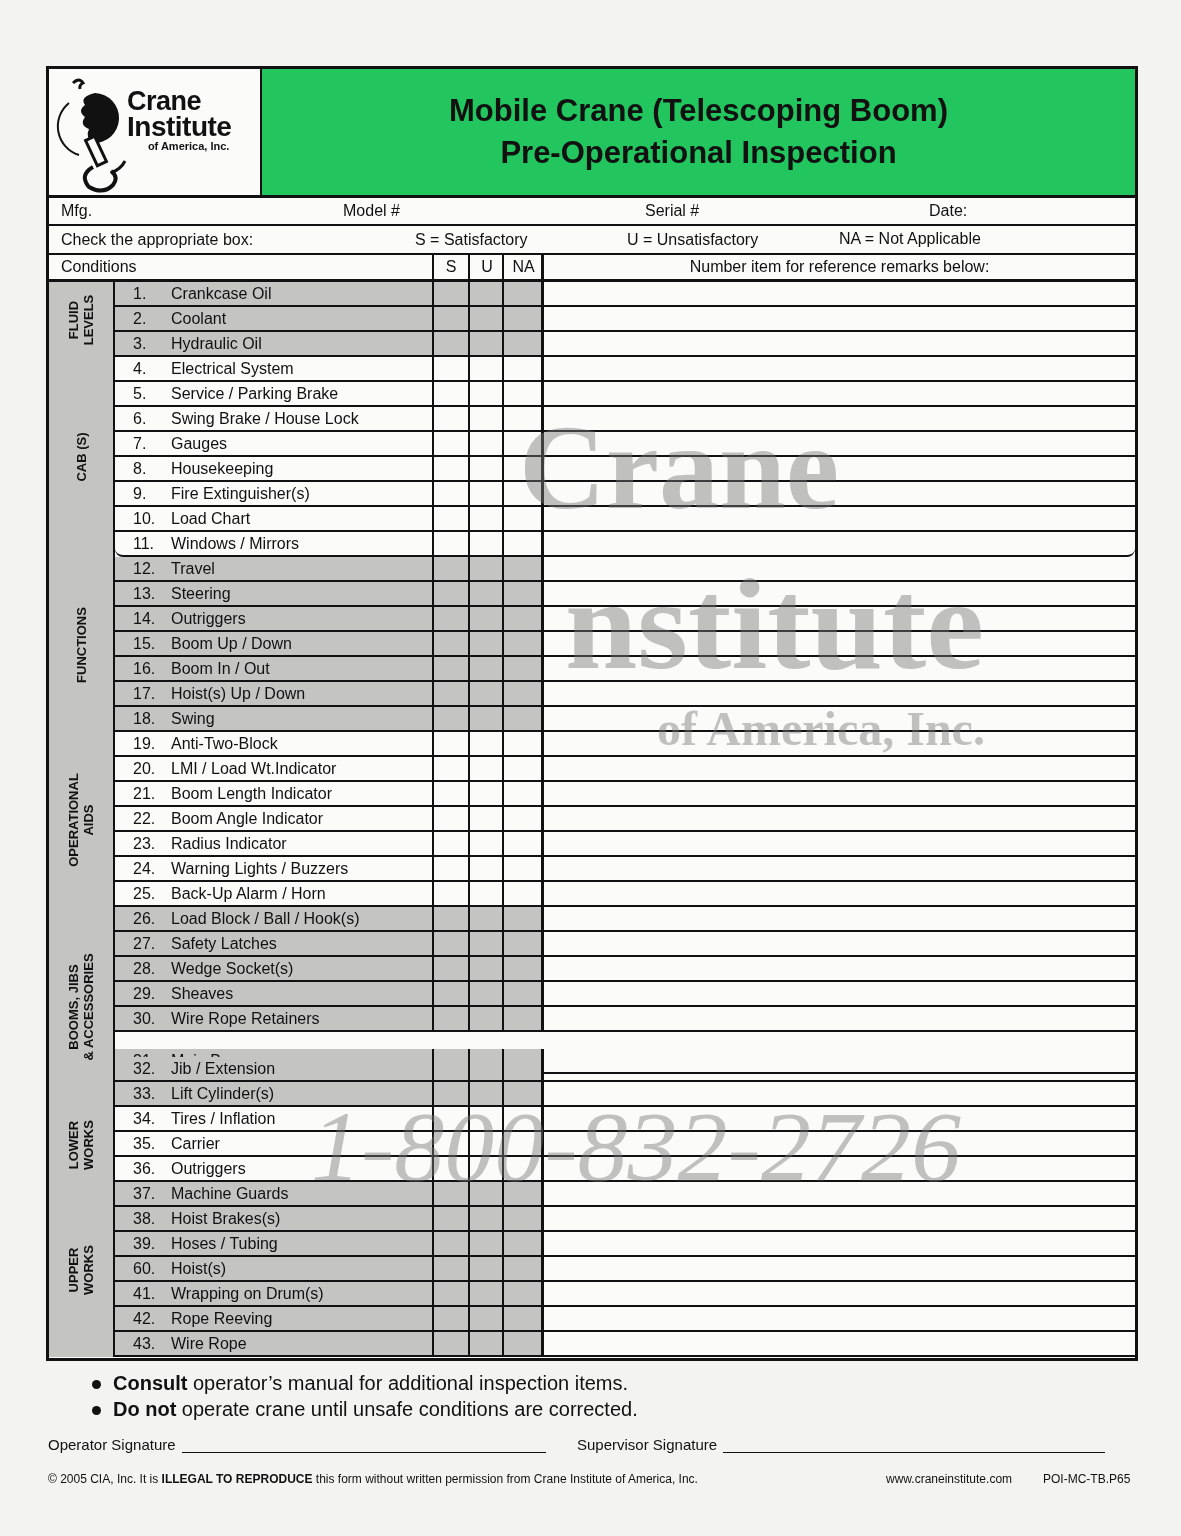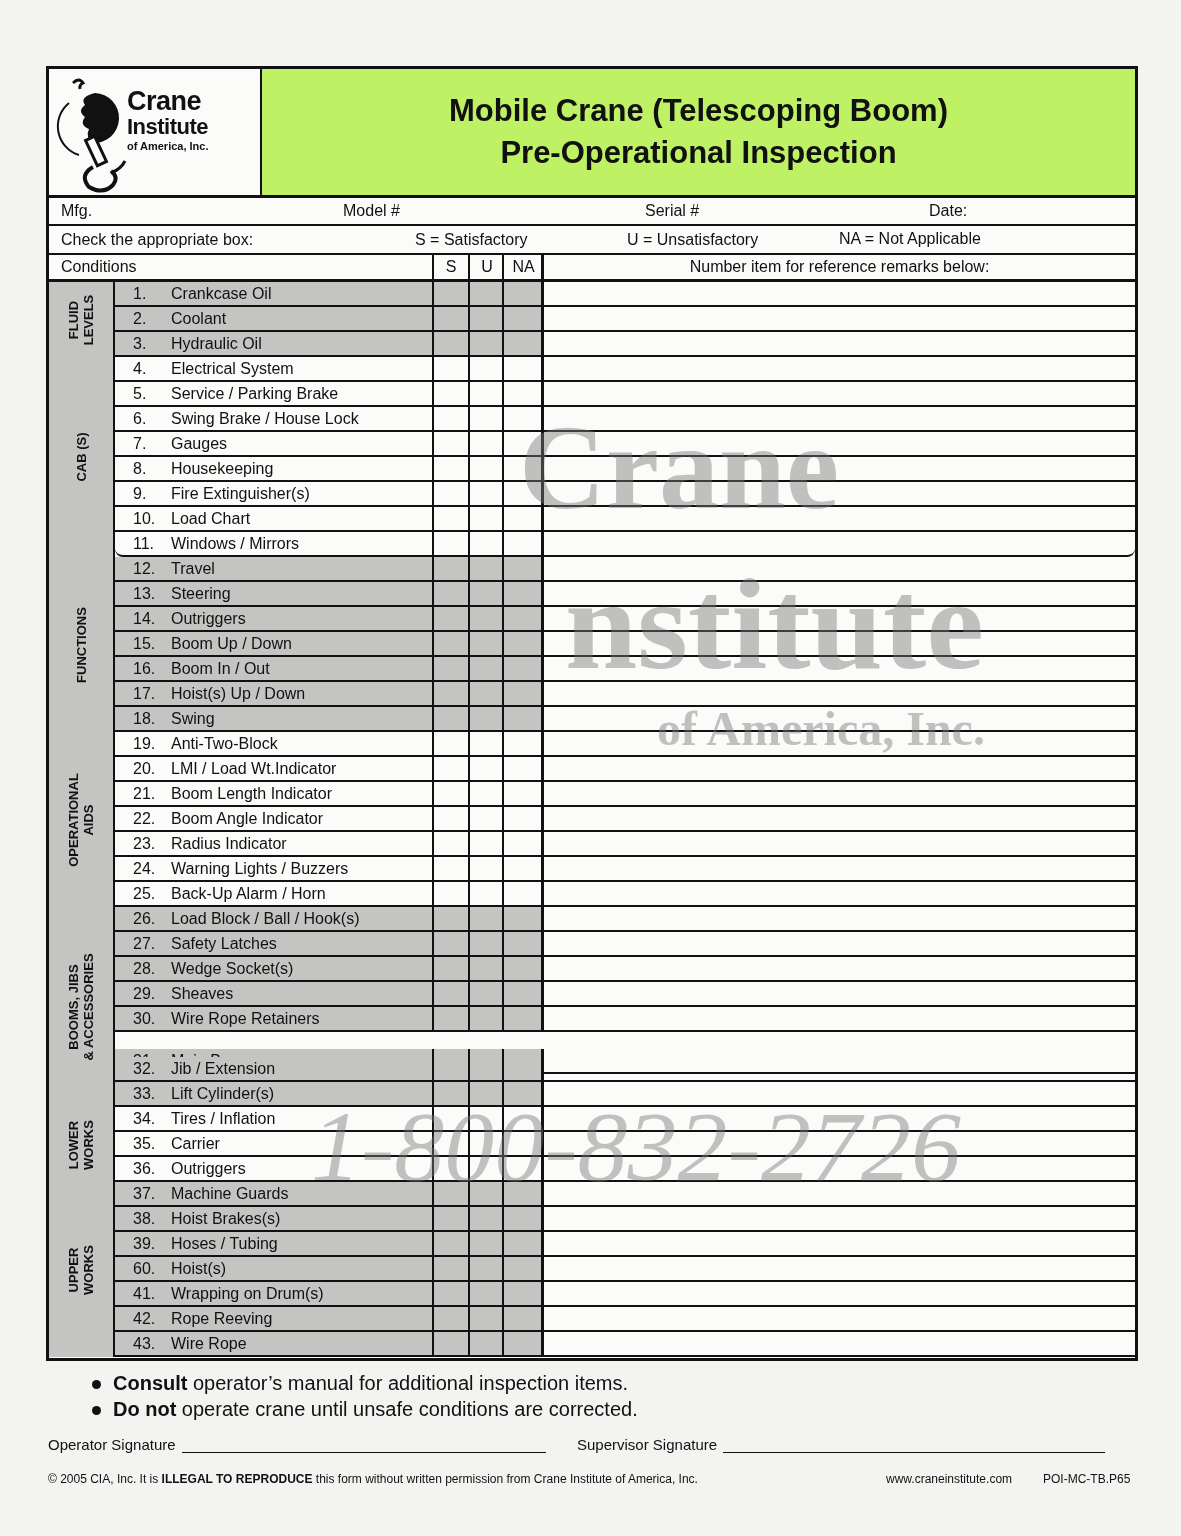--- a/index.html
+++ b/index.html
@@ -6,26 +6,26 @@
   body {
     width:1181px; height:1536px; background:#f3f3f1; position:relative; overflow:hidden;
     font-family:"Liberation Sans", sans-serif; color:#111;
   }
   .frame {
     position:absolute; left:46px; top:66px; width:1086px; height:1289px;
     border:3px solid #111; background:#fbfbfa;
   }
   .header { position:absolute; left:0; top:0; width:1086px; height:126px; border-bottom:3px solid #111; }
   .logo-box { position:absolute; left:0; top:0; width:211px; height:126px; border-right:2px solid #111; background:#fbfbfa; }
-  .title-box { position:absolute; left:213px; top:0; right:0; height:126px; background:#bef264;
+  .title-box { position:absolute; left:213px; top:0; right:0; height:126px; background:#22c55e;
     display:flex; flex-direction:column; align-items:center; justify-content:center; }
   .title-line { font-weight:bold; font-size:31px; line-height:42px; color:#111; }
   .logo-text { position:absolute; left:78px; top:20px; font-weight:bold; color:#111; }
   .logo-crane { font-size:27px; line-height:25px; letter-spacing:-0.5px; }
-  .logo-inst { font-size:22px; line-height:26px; letter-spacing:-0.5px; }
+  .logo-inst { font-size:28px; line-height:26px; letter-spacing:-0.5px; }
   .logo-sub { font-size:11px; line-height:12px; text-align:right; padding-right:2px; }
 
   .info-row { position:absolute; left:0; width:1086px; border-bottom:2px solid #111; font-size:16px; }
   .info-row span { position:absolute; top:4px; }
 
   .cond-header { position:absolute; left:0; top:186px; width:1086px; height:24px; border-bottom:3px solid #111; font-size:16px; }
   .cond-header .cell { position:absolute; top:0; height:24px; line-height:24px; text-align:center; }
 
   .table { position:absolute; left:0; top:213px; width:1086px; }
   .group { position:absolute; left:0; width:66px; background:#c4c4c3; border-right:2px solid #111; box-sizing:border-box; }

